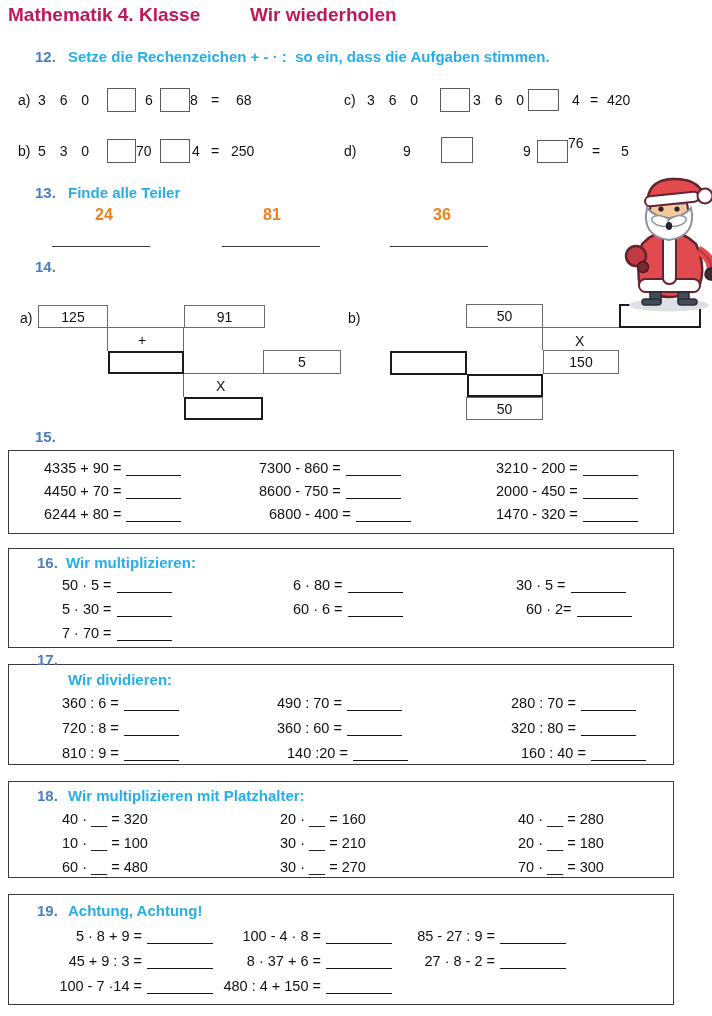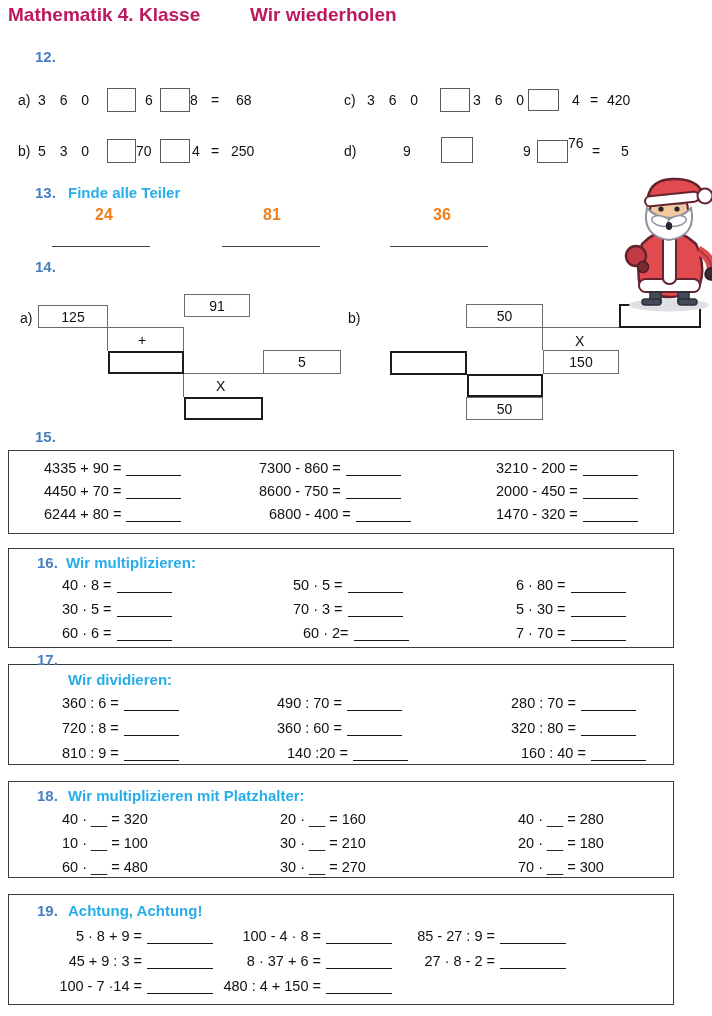--- a/index.html
+++ b/index.html
@@ -35,20 +35,21 @@
 </style>
 </head>
 <body>
 
 <div id="page">
 
   <div class="hdr" style="left:8px">Mathematik 4. Klasse</div>
   <div class="hdr" style="left:250px">Wir wiederholen</div>
 
   <span class="a num" style="left:35px;top:48px">12.</span>
+  <span class="a cy" style="left:68px;top:48px">Setze die Rechenzeichen + - · :  so ein, dass die Aufgaben stimmen.</span>
 
   <span class="eqel" style="left:18px;top:92px">a)</span>
   <span class="eqel sp" style="left:38px;top:92px">3 6 0</span>
   <div class="sq" style="left:107px;top:88px;width:27px;height:22px"></div>
   <span class="eqel" style="left:145px;top:92px">6</span>
   <div class="sq" style="left:160px;top:88px;width:28px;height:22px"></div>
   <span class="eqel" style="left:190px;top:92px">8</span>
   <span class="eqel" style="left:211px;top:92px">=</span>
   <span class="eqel" style="left:236px;top:92px">68</span>
 
@@ -85,21 +86,21 @@
   <span class="or" style="left:263px;top:206px">81</span>
   <span class="or" style="left:433px;top:206px">36</span>
   <div class="ansline" style="left:52px;top:246px"></div>
   <div class="ansline" style="left:222px;top:246px"></div>
   <div class="ansline" style="left:390px;top:246px"></div>
 
   <span class="a num" style="left:35px;top:258px">14.</span>
 
   <span class="dglab" style="left:20px;top:310px">a)</span>
   <div class="dgbox" style="left:38px;top:305px;width:70px;height:23px">125</div>
-  <div class="dgbox" style="left:184px;top:294px;width:66px;height:23px">91</div>
+  <div class="dgbox" style="left:184px;top:305px;width:81px;height:23px">91</div>
   <div class="lineh" style="left:108px;top:327px;width:76px"></div>
   <div class="linev" style="left:107px;top:328px;height:23px"></div>
   <div class="linev" style="left:183px;top:328px;height:69px"></div>
   <span class="dglab" style="left:138px;top:332px">+</span>
   <div class="dgbox bold" style="left:108px;top:351px;width:76px;height:23px"></div>
   <div class="dgbox" style="left:263px;top:350px;width:78px;height:24px">5</div>
   <div class="lineh" style="left:184px;top:373px;width:79px"></div>
   <span class="dglab" style="left:216px;top:378px">X</span>
   <div class="dgbox bold" style="left:184px;top:397px;width:79px;height:23px"></div>
 
@@ -156,25 +157,23 @@
     <div class="cell"><span class="eqt">2000 - 450 =</span><span class="blank"></span></div>
     <div class="cell"><span class="eqt">6244 + 80 =</span><span class="blank"></span></div>
     <div class="cell ind"><span class="eqt">6800 - 400 =</span><span class="blank"></span></div>
     <div class="cell"><span class="eqt">1470 - 320 =</span><span class="blank"></span></div>
   </div>
 
   <div class="wbox" style="top:548px;height:100px"></div>
   <span class="a num" style="left:37px;top:554px">16.</span>
   <span class="a cy" style="left:66px;top:554px">Wir multiplizieren:</span>
   <div class="grid g16">
-    <div class="cell"><span class="eqt">40 · 8 =</span><span class="blank"></span></div>
     <div class="cell"><span class="eqt">50 · 5 =</span><span class="blank"></span></div>
     <div class="cell"><span class="eqt">6 · 80 =</span><span class="blank"></span></div>
     <div class="cell"><span class="eqt">30 · 5 =</span><span class="blank"></span></div>
-    <div class="cell"><span class="eqt">70 · 3 =</span><span class="blank"></span></div>
     <div class="cell"><span class="eqt">5 · 30 =</span><span class="blank"></span></div>
     <div class="cell"><span class="eqt">60 · 6 =</span><span class="blank"></span></div>
     <div class="cell ind"><span class="eqt">60 · 2=</span><span class="blank"></span></div>
     <div class="cell"><span class="eqt">7 · 70 =</span><span class="blank"></span></div>
   </div>
 
   <div class="wbox" style="top:664px;height:101px"></div>
   <span class="a num" style="left:37px;top:651px">17.</span>
   <span class="a cy" style="left:68px;top:671px">Wir dividieren:</span>
   <div class="grid g17">

